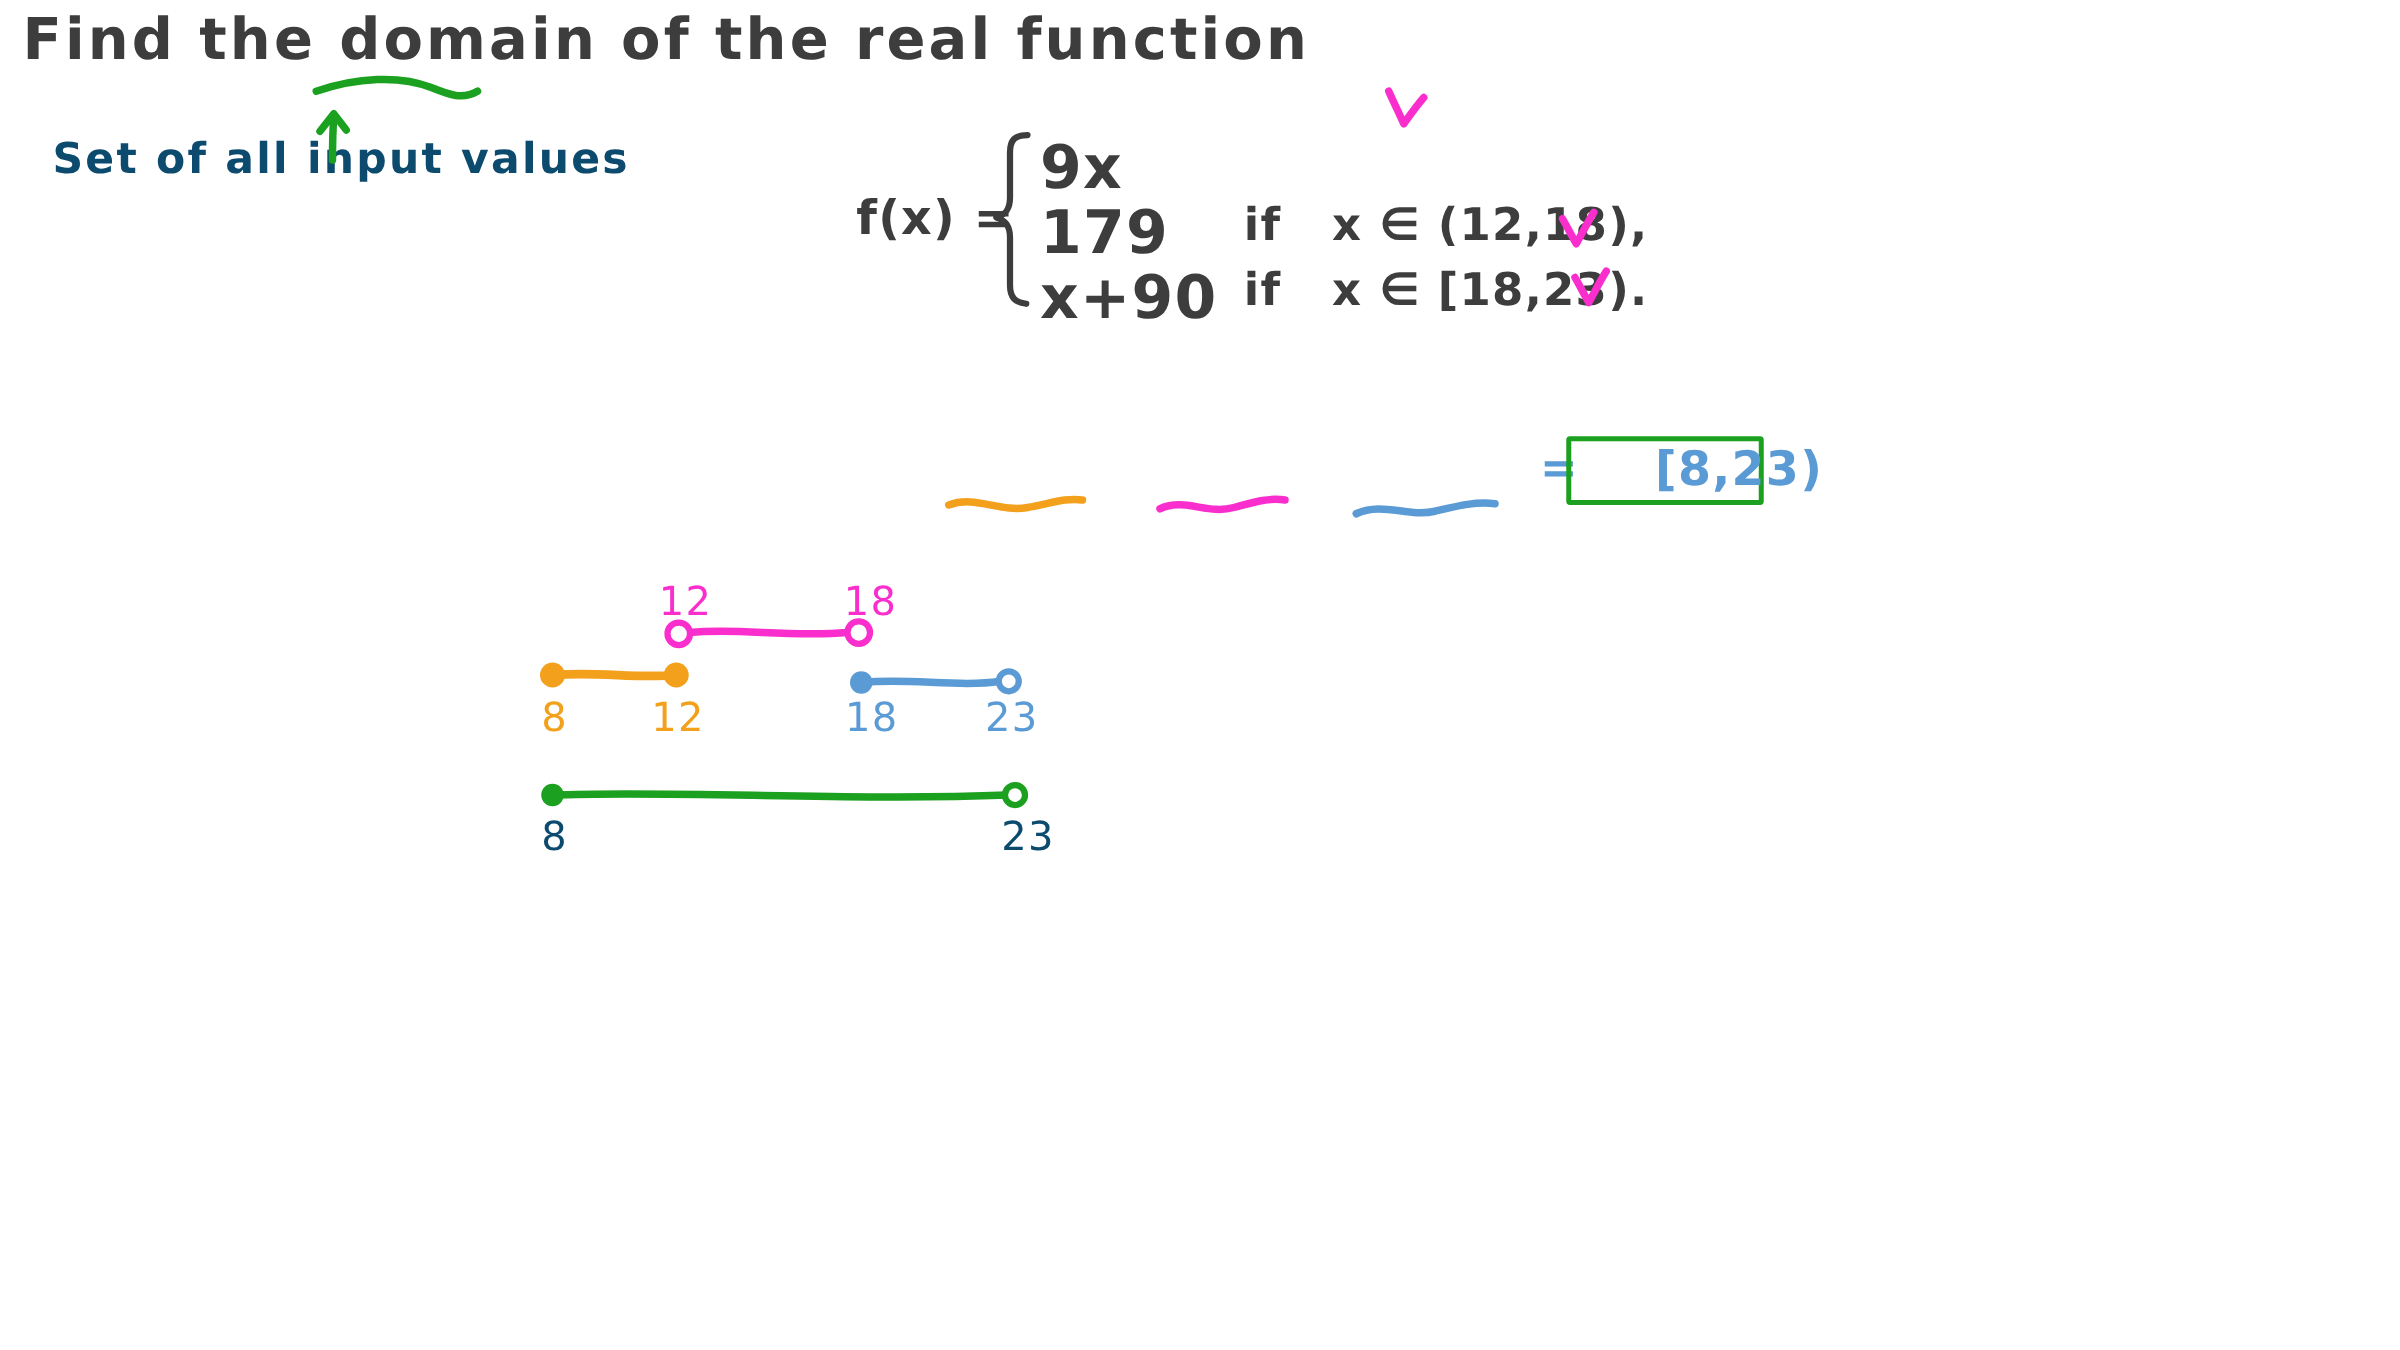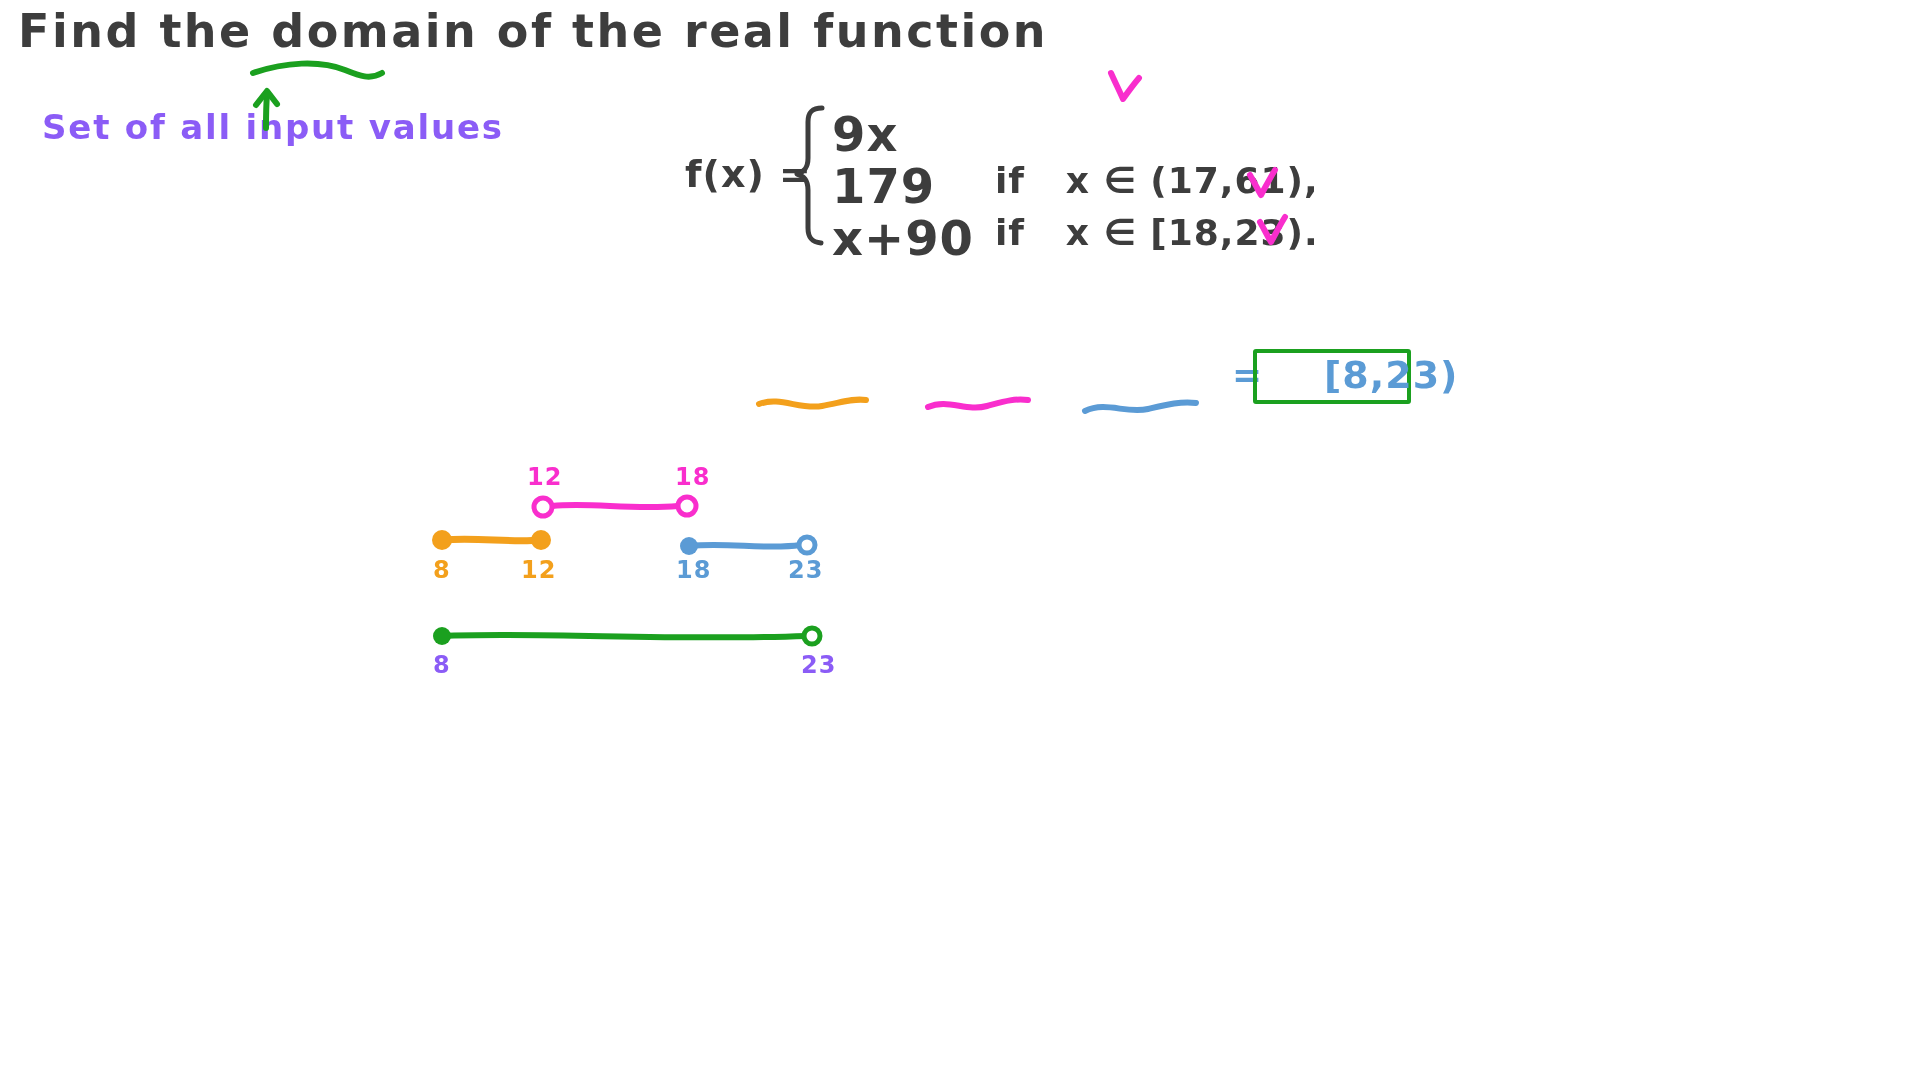--- a/index.html
+++ b/index.html
@@ -22,21 +22,21 @@
     position: absolute;
     font-family: "DejaVu Sans", sans-serif;
     font-weight: 700;
     white-space: pre;
     letter-spacing: 0.5px;
     line-height: 1;
   }
 
   
   .ink-dark   { color: #3d3d3d; }
-  .ink-green  { color: #8b5cf6; }
+  .ink-green  { color: #0c4a6e; }
   .ink-blue   { color: #5b9bd5; }
   .ink-orange { color: #f3a01c; }
   .ink-pink   { color: #f92ecd; }
 
   
   #title-line {
     left: 18px;
     top: 8px;
     font-size: 46px;
     letter-spacing: 2.5px;
@@ -98,22 +98,22 @@
     top: 349px;
     width: 158px;
     height: 55px;
     border: 4px solid #1ba01f;
     border-radius: 3px;
     box-sizing: border-box;
   }
 
   
   .nl-label {
-    font-size: 24px;
-    font-weight: 700;
+    font-size: 32px;
+    font-weight: 400;
     letter-spacing: 1px;
   }
 
   svg.overlay {
     position: absolute;
     left: 0;
     top: 0;
     width: 1920px;
     height: 1080px;
     pointer-events: none;
@@ -128,21 +128,21 @@
 
   <div class="hand ink-green" id="annotation-text">Set of all input values</div>
 
   <div class="hand ink-dark" id="fx-label">f(x) =</div>
 
   <div class="hand ink-dark pw-value" id="pw-v1">9x</div>
   <div class="hand ink-dark pw-value" id="pw-v2">179</div>
   <div class="hand ink-dark pw-value" id="pw-v3">x+90</div>
 
 
-  <div class="hand ink-dark pw-cond" id="pw-c2"><span>if</span><span>&nbsp;&nbsp;&nbsp;</span><span>x ∈ (17,61),</span></div>
+  <div class="hand ink-dark pw-cond" id="pw-c2"><span>if</span><span>&nbsp;&nbsp;&nbsp;</span><span>x ∈ (12,18),</span></div>
 
   <div class="hand ink-dark pw-cond" id="pw-c3"><span>if</span><span>&nbsp;&nbsp;&nbsp;</span><span>x ∈ [18,23).</span></div>
 
 
   <div class="hand ink-blue" id="equals-sign">=</div>
 
   <div id="answer-box"></div>
   <div class="hand ink-blue" id="final-answer">[8,23)</div>
 
   <div class="hand ink-pink nl-label" style="left:527px; top:465px;">12</div>

